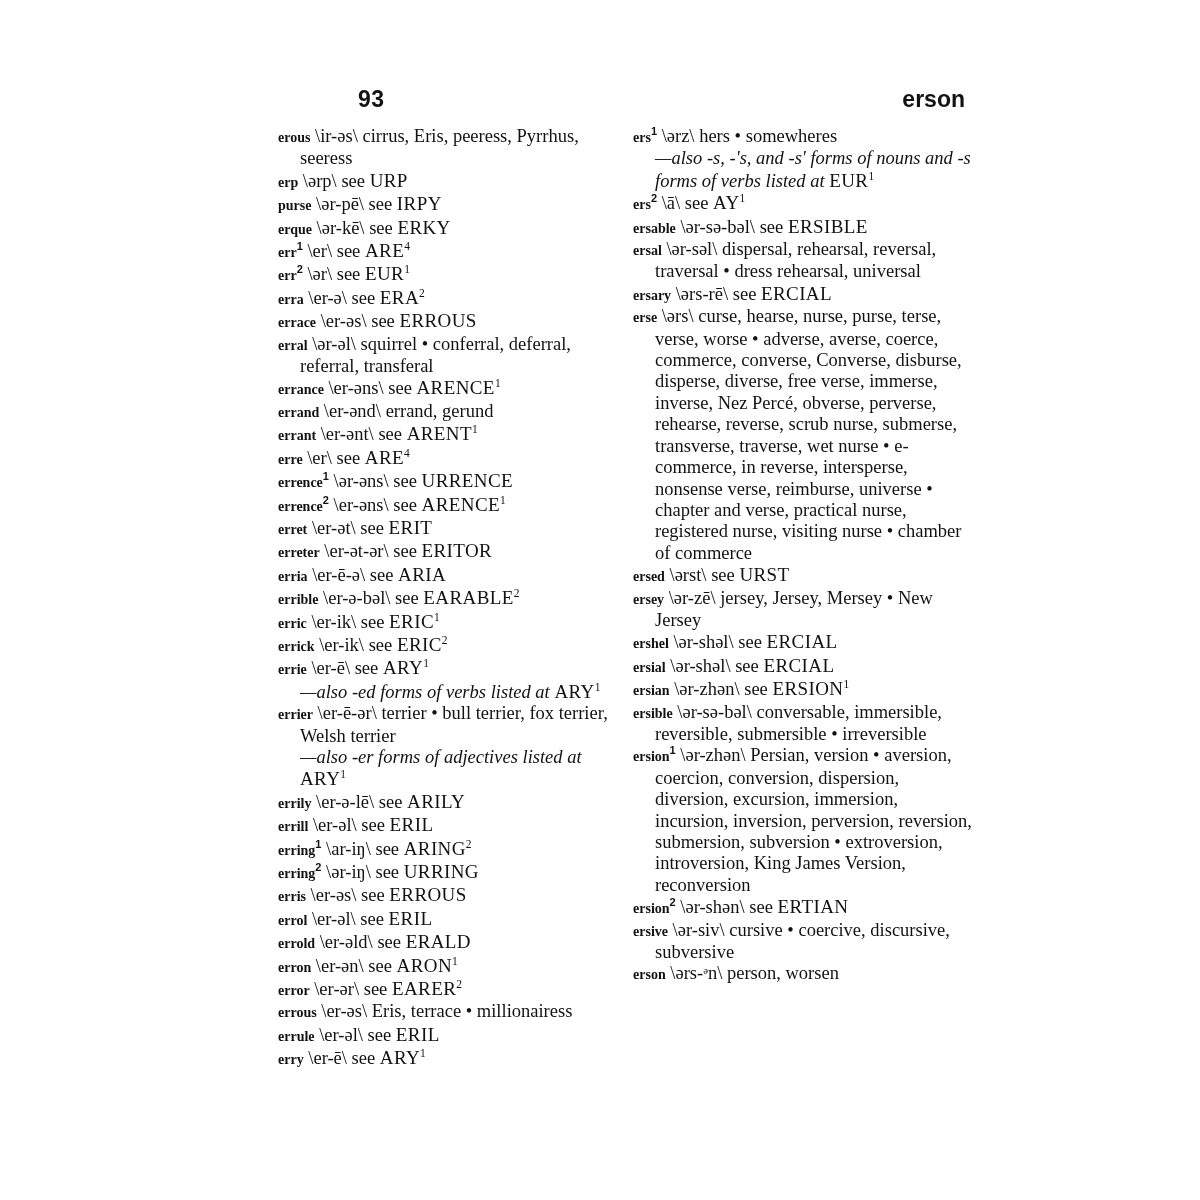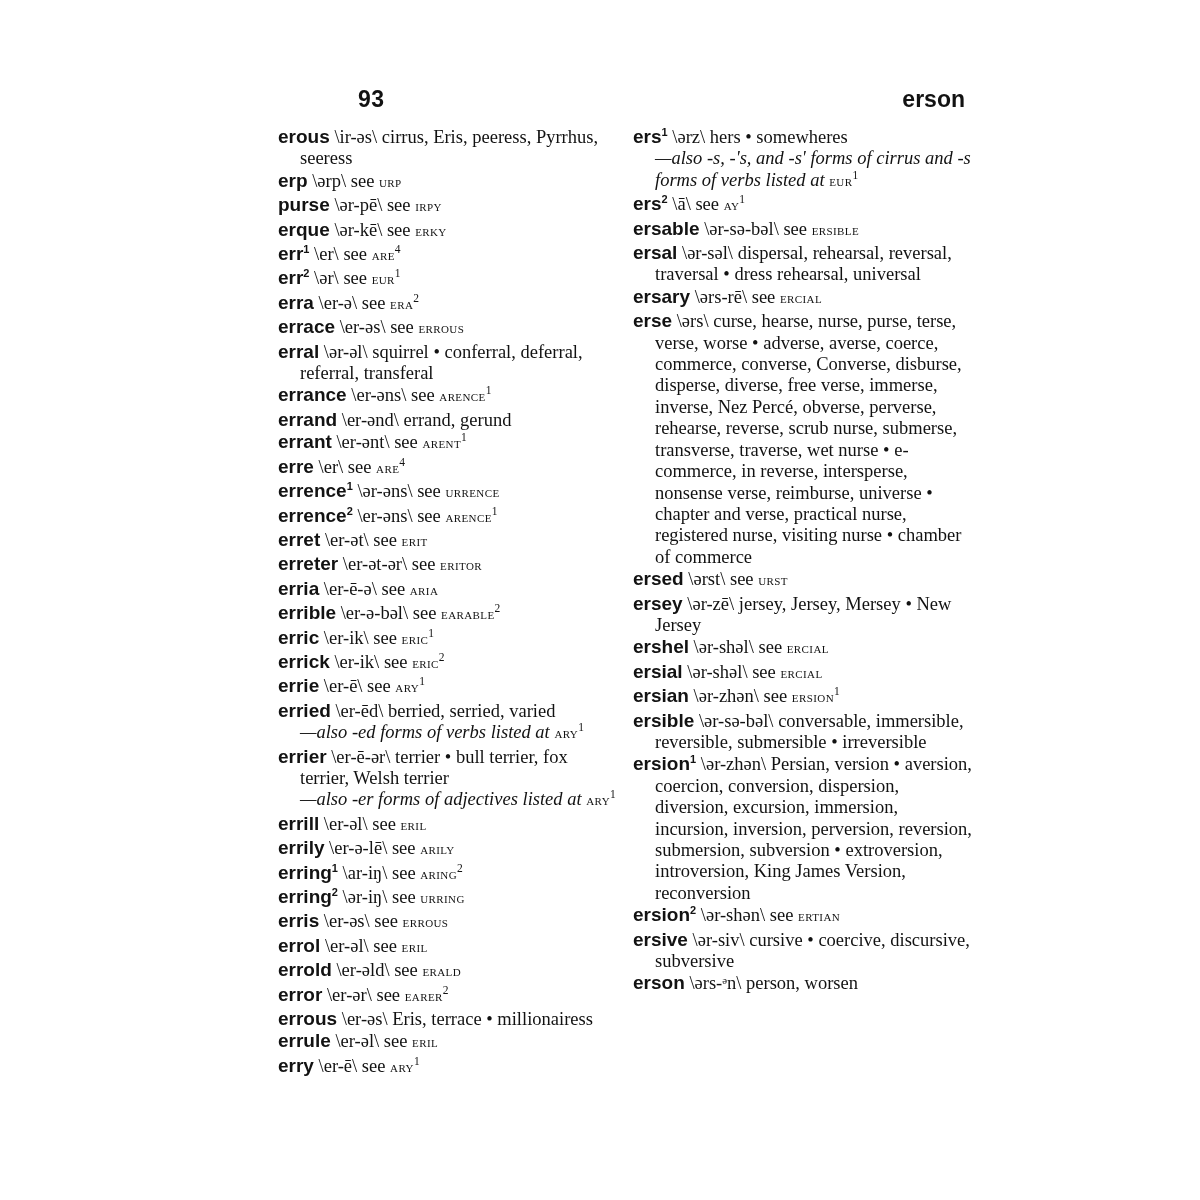--- a/index.html
+++ b/index.html
@@ -23,30 +23,30 @@
     position:absolute;top:126px;width:340px;
     font-size:18.5px;line-height:21.4px;
     text-align:left;
   }
   .col-left{left:278px;}
   .col-right{left:633px;}
   .entry{padding-left:22px;}
   .main{text-indent:-22px;}
   .note{text-indent:0;}
   .hw{
-    font-family:Liberation Sans, sans-serif;
-    font-weight:bold;font-size:19px;
+    font-family:Liberation Serif, serif;
+    font-weight:bold;font-size:14px;
   }
   .hwsup{
     font-family:"Liberation Sans","DejaVu Sans",sans-serif;
     font-weight:bold;font-size:11px;vertical-align:super;line-height:0;
   }
   .pron{}
   .txt{}
-  .sc{font-size:11px;letter-spacing:0.4px;}
+  .sc{font-size:19px;letter-spacing:0.4px;}
   .sup{font-size:11.5px;vertical-align:super;line-height:0;}
   .it{font-style:italic;}
 </style>
 </head>
 <body>
 
 <div class="page">
   <div class="pagenum">93</div>
   <div class="guide">erson</div>
   <div class="col col-left">
@@ -110,65 +110,67 @@
       <div class="entry">
         <div class="main"><span class="hw">erric</span><span class="pron"> \er-ik\ </span><span class="txt">see </span><span class="sc">ERIC</span><span class="sup">1</span></div>
       </div>
       <div class="entry">
         <div class="main"><span class="hw">errick</span><span class="pron"> \er-ik\ </span><span class="txt">see </span><span class="sc">ERIC</span><span class="sup">2</span></div>
       </div>
       <div class="entry">
         <div class="main"><span class="hw">errie</span><span class="pron"> \er-ē\ </span><span class="txt">see </span><span class="sc">ARY</span><span class="sup">1</span></div>
       </div>
       <div class="entry">
-        <div class="main"><span class="hw">erried</span><span class="pron"> \er-ēd\ </span><span class="txt">berried, serried, varied</span></div>
         <div class="note"><span class="it">—also -ed forms of verbs listed at </span><span class="sc">ARY</span><span class="sup">1</span></div>
       </div>
       <div class="entry">
         <div class="main"><span class="hw">errier</span><span class="pron"> \er-ē-ər\ </span><span class="txt">terrier • bull terrier, fox terrier, Welsh terrier</span></div>
         <div class="note"><span class="it">—also -er forms of adjectives listed at </span><span class="sc">ARY</span><span class="sup">1</span></div>
       </div>
       <div class="entry">
+        <div class="main"><span class="hw">errily</span><span class="pron"> \er-ə-lē\ </span><span class="txt">see </span><span class="sc">ARILY</span></div>
+      </div>
+      <div class="entry">
         <div class="main"><span class="hw">errill</span><span class="pron"> \er-əl\ </span><span class="txt">see </span><span class="sc">ERIL</span></div>
       </div>
       <div class="entry">
-        <div class="main"><span class="hw">errily</span><span class="pron"> \er-ə-lē\ </span><span class="txt">see </span><span class="sc">ARILY</span></div>
-      </div>
-      <div class="entry">
         <div class="main"><span class="hw">erring</span><span class="hwsup">1</span><span class="pron"> \ar-iŋ\ </span><span class="txt">see </span><span class="sc">ARING</span><span class="sup">2</span></div>
       </div>
       <div class="entry">
         <div class="main"><span class="hw">erring</span><span class="hwsup">2</span><span class="pron"> \ər-iŋ\ </span><span class="txt">see </span><span class="sc">URRING</span></div>
       </div>
       <div class="entry">
         <div class="main"><span class="hw">erris</span><span class="pron"> \er-əs\ </span><span class="txt">see </span><span class="sc">ERROUS</span></div>
       </div>
       <div class="entry">
         <div class="main"><span class="hw">errol</span><span class="pron"> \er-əl\ </span><span class="txt">see </span><span class="sc">ERIL</span></div>
       </div>
       <div class="entry">
         <div class="main"><span class="hw">errold</span><span class="pron"> \er-əld\ </span><span class="txt">see </span><span class="sc">ERALD</span></div>
+      </div>
+      <div class="entry">
+        <div class="main"><span class="hw">erron</span><span class="pron"> \er-ən\ </span><span class="txt">see </span><span class="sc">ARON</span><span class="sup">1</span></div>
       </div>
       <div class="entry">
         <div class="main"><span class="hw">error</span><span class="pron"> \er-ər\ </span><span class="txt">see </span><span class="sc">EARER</span><span class="sup">2</span></div>
       </div>
       <div class="entry">
         <div class="main"><span class="hw">errous</span><span class="pron"> \er-əs\ </span><span class="txt">Eris, terrace • millionairess</span></div>
       </div>
       <div class="entry">
         <div class="main"><span class="hw">errule</span><span class="pron"> \er-əl\ </span><span class="txt">see </span><span class="sc">ERIL</span></div>
       </div>
       <div class="entry">
         <div class="main"><span class="hw">erry</span><span class="pron"> \er-ē\ </span><span class="txt">see </span><span class="sc">ARY</span><span class="sup">1</span></div>
       </div>
     </div>
   <div class="col col-right">
       <div class="entry">
         <div class="main"><span class="hw">ers</span><span class="hwsup">1</span><span class="pron"> \ərz\ </span><span class="txt">hers • somewheres</span></div>
-        <div class="note"><span class="it">—also -s, -'s, and -s' forms of cirrus and -s forms of verbs listed at </span><span class="sc">EUR</span><span class="sup">1</span></div>
+        <div class="note"><span class="it">—also -s, -'s, and -s' forms of nouns and -s forms of verbs listed at </span><span class="sc">EUR</span><span class="sup">1</span></div>
       </div>
       <div class="entry">
         <div class="main"><span class="hw">ers</span><span class="hwsup">2</span><span class="pron"> \ā\ </span><span class="txt">see </span><span class="sc">AY</span><span class="sup">1</span></div>
       </div>
       <div class="entry">
         <div class="main"><span class="hw">ersable</span><span class="pron"> \ər-sə-bəl\ </span><span class="txt">see </span><span class="sc">ERSIBLE</span></div>
       </div>
       <div class="entry">
         <div class="main"><span class="hw">ersal</span><span class="pron"> \ər-səl\ </span><span class="txt">dispersal, rehearsal, reversal, traversal • dress rehearsal, universal</span></div>
       </div>

